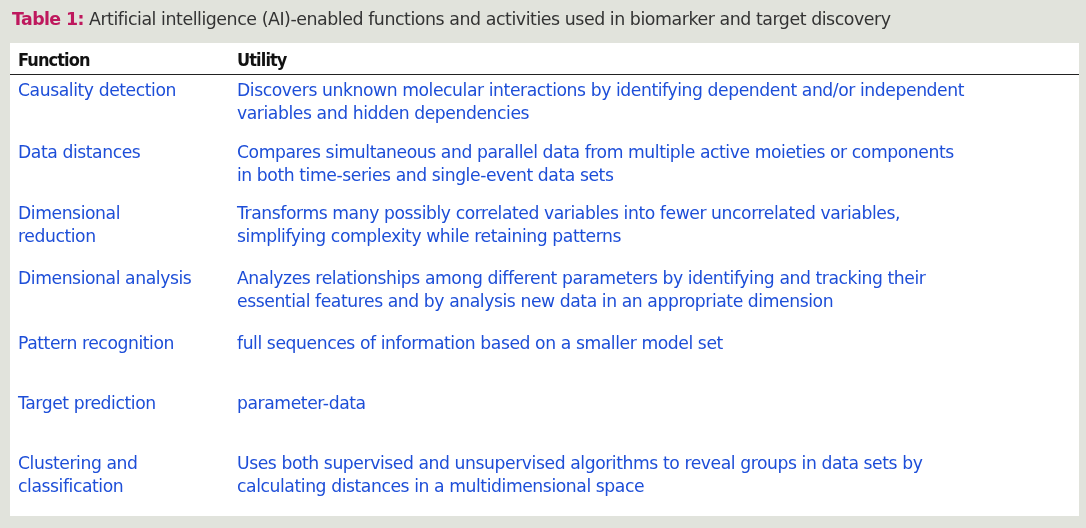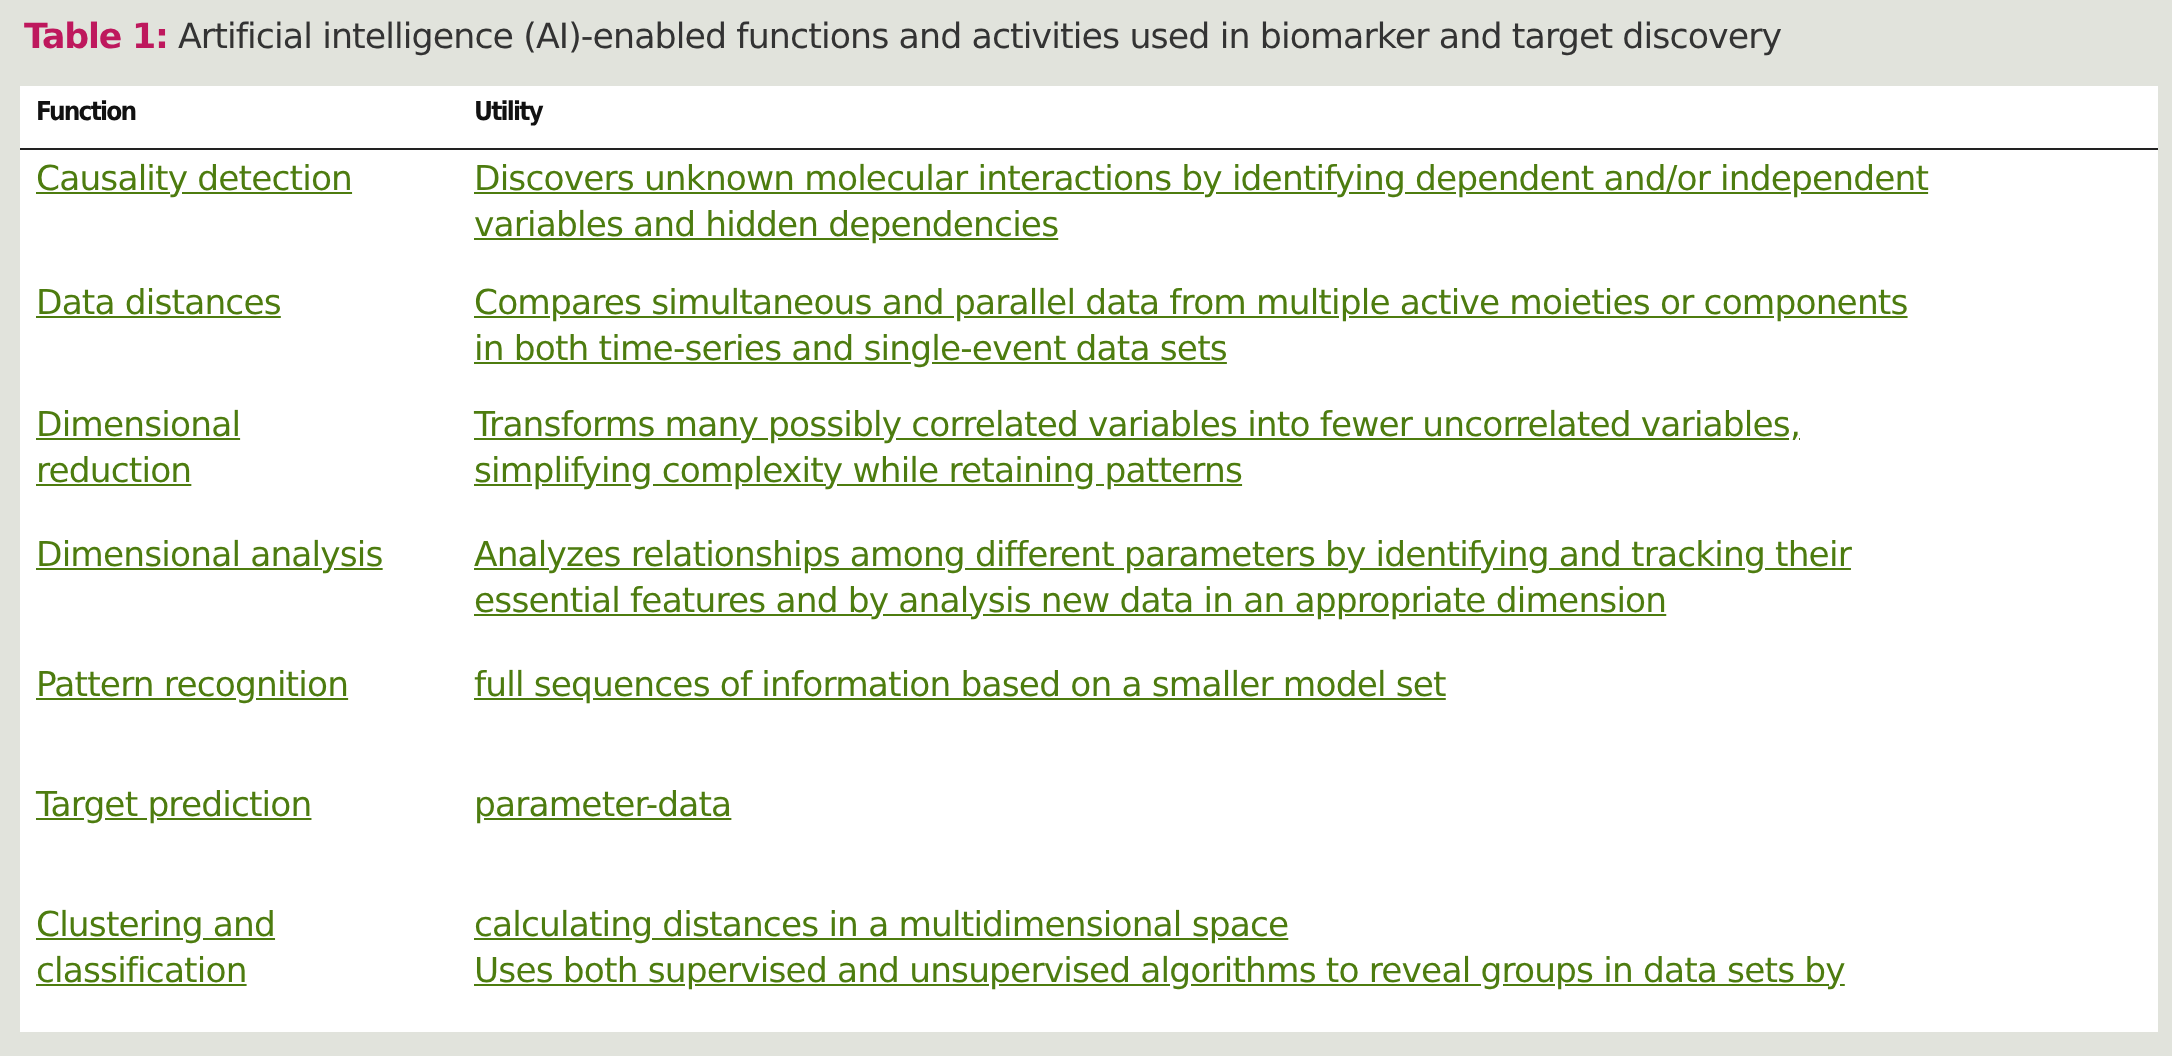--- a/index.html
+++ b/index.html
@@ -23,30 +23,29 @@
       width: 1069px; height: 473px;
       background: #ffffff;
     }
     .header {
       position: absolute; left: 0; top: 0; width: 100%; height: 31px;
       border-bottom: 1.5px solid #222;
     }
     .hcell {
       position: absolute; top: 6px;
       font-family: "DejaVu Sans Condensed", "DejaVu Sans", sans-serif;
-      font-weight: bold; font-size: 13px; color: #111;
+      font-weight: bold; font-size: 18px; color: #111;
       letter-spacing: -0.9px;
     }
     .row { position: absolute; left: 0; width: 100%; }
     .cell {
       position: absolute; top: 0;
       font-size: 17.2px; line-height: 22.5px;
       letter-spacing: -0.42px;
-      color: #4d7c0f;
-      text-decoration: underline;
+      color: #1d4ed8;
     }
     .c1 { left: 8px; width: 210px; }
     .c2 { left: 227px; width: 840px; }
   </style>
 </head>
 <body>
 
 <div class="caption"><span class="lbl">Table 1:</span> <span>Artificial intelligence (AI)-enabled functions and activities used in biomarker and target discovery</span></div>
 
 <div class="panel">
@@ -113,17 +112,17 @@
         <div>parameter-data</div>
       </div>
   </div>
 
   <div class="row" style="top:409px">
     <div class="cell c1">
         <div>Clustering and</div>
         <div>classification</div>
       </div>
     <div class="cell c2">
+        <div>Uses both supervised and unsupervised algorithms to reveal groups in data sets by</div>
         <div>calculating distances in a multidimensional space</div>
-        <div>Uses both supervised and unsupervised algorithms to reveal groups in data sets by</div>
       </div>
   </div>
 </div>
 
 </body></html>

